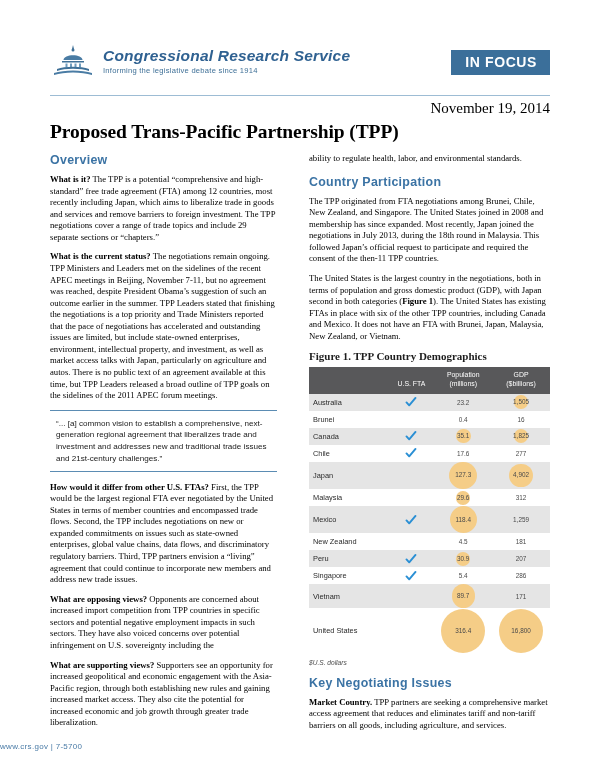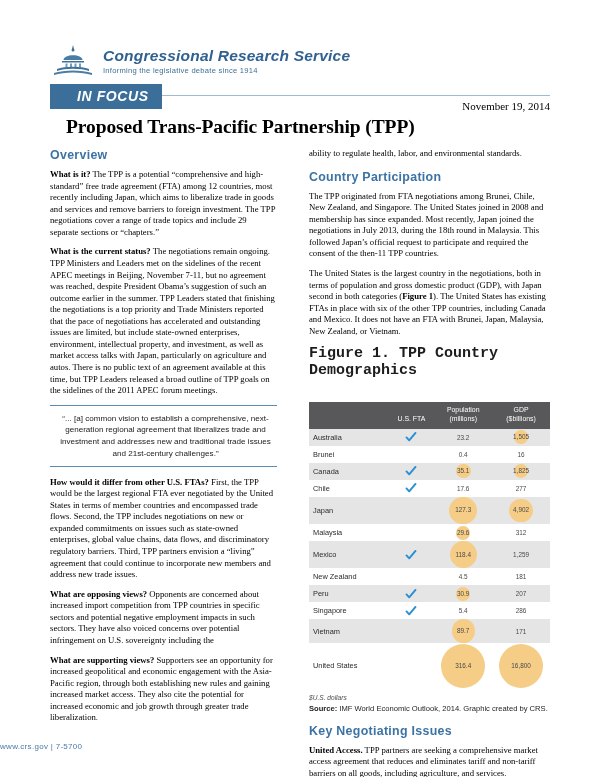--- a/index.html
+++ b/index.html
@@ -20,21 +20,20 @@
     padding: 44px 50px 0 50px;
     position: relative;
   }
 
   
   .masthead {
     display: flex;
     align-items: flex-start;
     justify-content: space-between;
     height: 46px;
-    flex-direction: column;
   }
   .brand { display: flex; align-items: center; gap: 7px; }
   .crs-logo { width: 46px; height: 34px; flex: none; }
   .brand-text { padding-top: 1px; }
   .brand-title {
     font-family: "Liberation Sans", sans-serif;
     font-size: 15.5px;
     font-weight: bold;
     font-style: italic;
     color: #2f6191;
@@ -48,45 +47,43 @@
     letter-spacing: .25px;
     margin-top: 2px;
   }
   .infocus-badge {
     background: #3b6f9a;
     color: #ffffff;
     font-family: "Liberation Sans", sans-serif;
     font-size: 14px;
     font-weight: bold;
     letter-spacing: .6px;
-    padding: 4px 13px 5px 27px;
+    padding: 4px 13px 5px 14px;
     margin-top: 6px;
-    font-style: italic;
   }
 
   .rule {
     border-top: 1.4px solid #9dbcd4;
     margin-top: 5px;
   }
 
   .doc-date {
     text-align: right;
     font-family: "Liberation Serif", serif;
-    font-size: 11px;
+    font-size: 15px;
     margin-top: 4px;
   }
 
   .doc-title {
     font-family: "Liberation Serif", serif;
     font-size: 19.5px;
     font-weight: bold;
     letter-spacing: -0.1px;
     margin-top: 4px;
     margin-bottom: 10px;
-    margin-left: 16px;
   }
 
   
   .columns {
     display: flex;
     gap: 32px;
   }
   .col { width: 241px; }
 
   h2.section {
@@ -106,43 +103,42 @@
     margin-bottom: 8px;
   }
   p.body b { font-weight: bold; }
 
   
   .quotebox {
     border-top: 1.6px solid #5b8cb3;
     border-bottom: 1.6px solid #5b8cb3;
     padding: 7px 2px 6px 6px;
     margin: 3px 0 10px 0;
-    text-align: center;
   }
   .quotebox .qtext {
     font-family: "Liberation Sans", sans-serif;
     font-size: 8.1px;
     line-height: 1.45;
     color: #1a1a1a;
   }
   .quotebox .qcite {
     font-family: "Liberation Sans", sans-serif;
     font-size: 8.1px;
     font-style: italic;
     color: #1a1a1a;
     margin-top: 1px;
   }
 
   
   .fig-title {
-    font-family: Liberation Mono, monospace;
-    font-size: 15px;
+    font-family: Liberation Serif, serif;
+    font-size: 11px;
     font-weight: bold;
     color: #1d1d1d;
-    margin: 4px 0 23px 0;
+    margin: 4px 0 5px 0;
   }
   .fig-wrap { width: 241px; }
 
   table.demo {
     width: 100%;
     border-collapse: collapse;
     table-layout: fixed;
   }
   table.demo thead th {
     background: #58585a;
@@ -412,29 +408,26 @@
               <tr class="us-row">
                 <td>United States</td>
                 <td class="num"></td>
                 <td class="num"><span class="bubble" style="width: 44px; height: 44px;">316.4</span></td>
                 <td class="num"><span class="bubble" style="width: 44px; height: 44px;">16,800</span></td>
               </tr>
             </tbody>
         </table>
 
         <div class="fig-note">$U.S. dollars</div>
-        <div class="fig-source">
-          <b>Source:</b><span> IMF World Economic Outlook, 2014. Graphic created by CRS.</span>
-        </div>
       </div>
 
       <h2 class="section">Key Negotiating Issues</h2>
 
       <p class="body">
-        <b>United Access.</b><span> TPP partners are seeking a comprehensive market access agreement that reduces and eliminates tariff and non-tariff barriers on all goods, including agriculture, and services.</span>
+        <b>Market Country.</b><span> TPP partners are seeking a comprehensive market access agreement that reduces and eliminates tariff and non-tariff barriers on all goods, including agriculture, and services.</span>
       </p>
     </div>
   </div>
 
   <div class="footer">
     <span>www.crs.gov</span>
     <span>|</span>
     <span>7-5700</span>
   </div>
 

